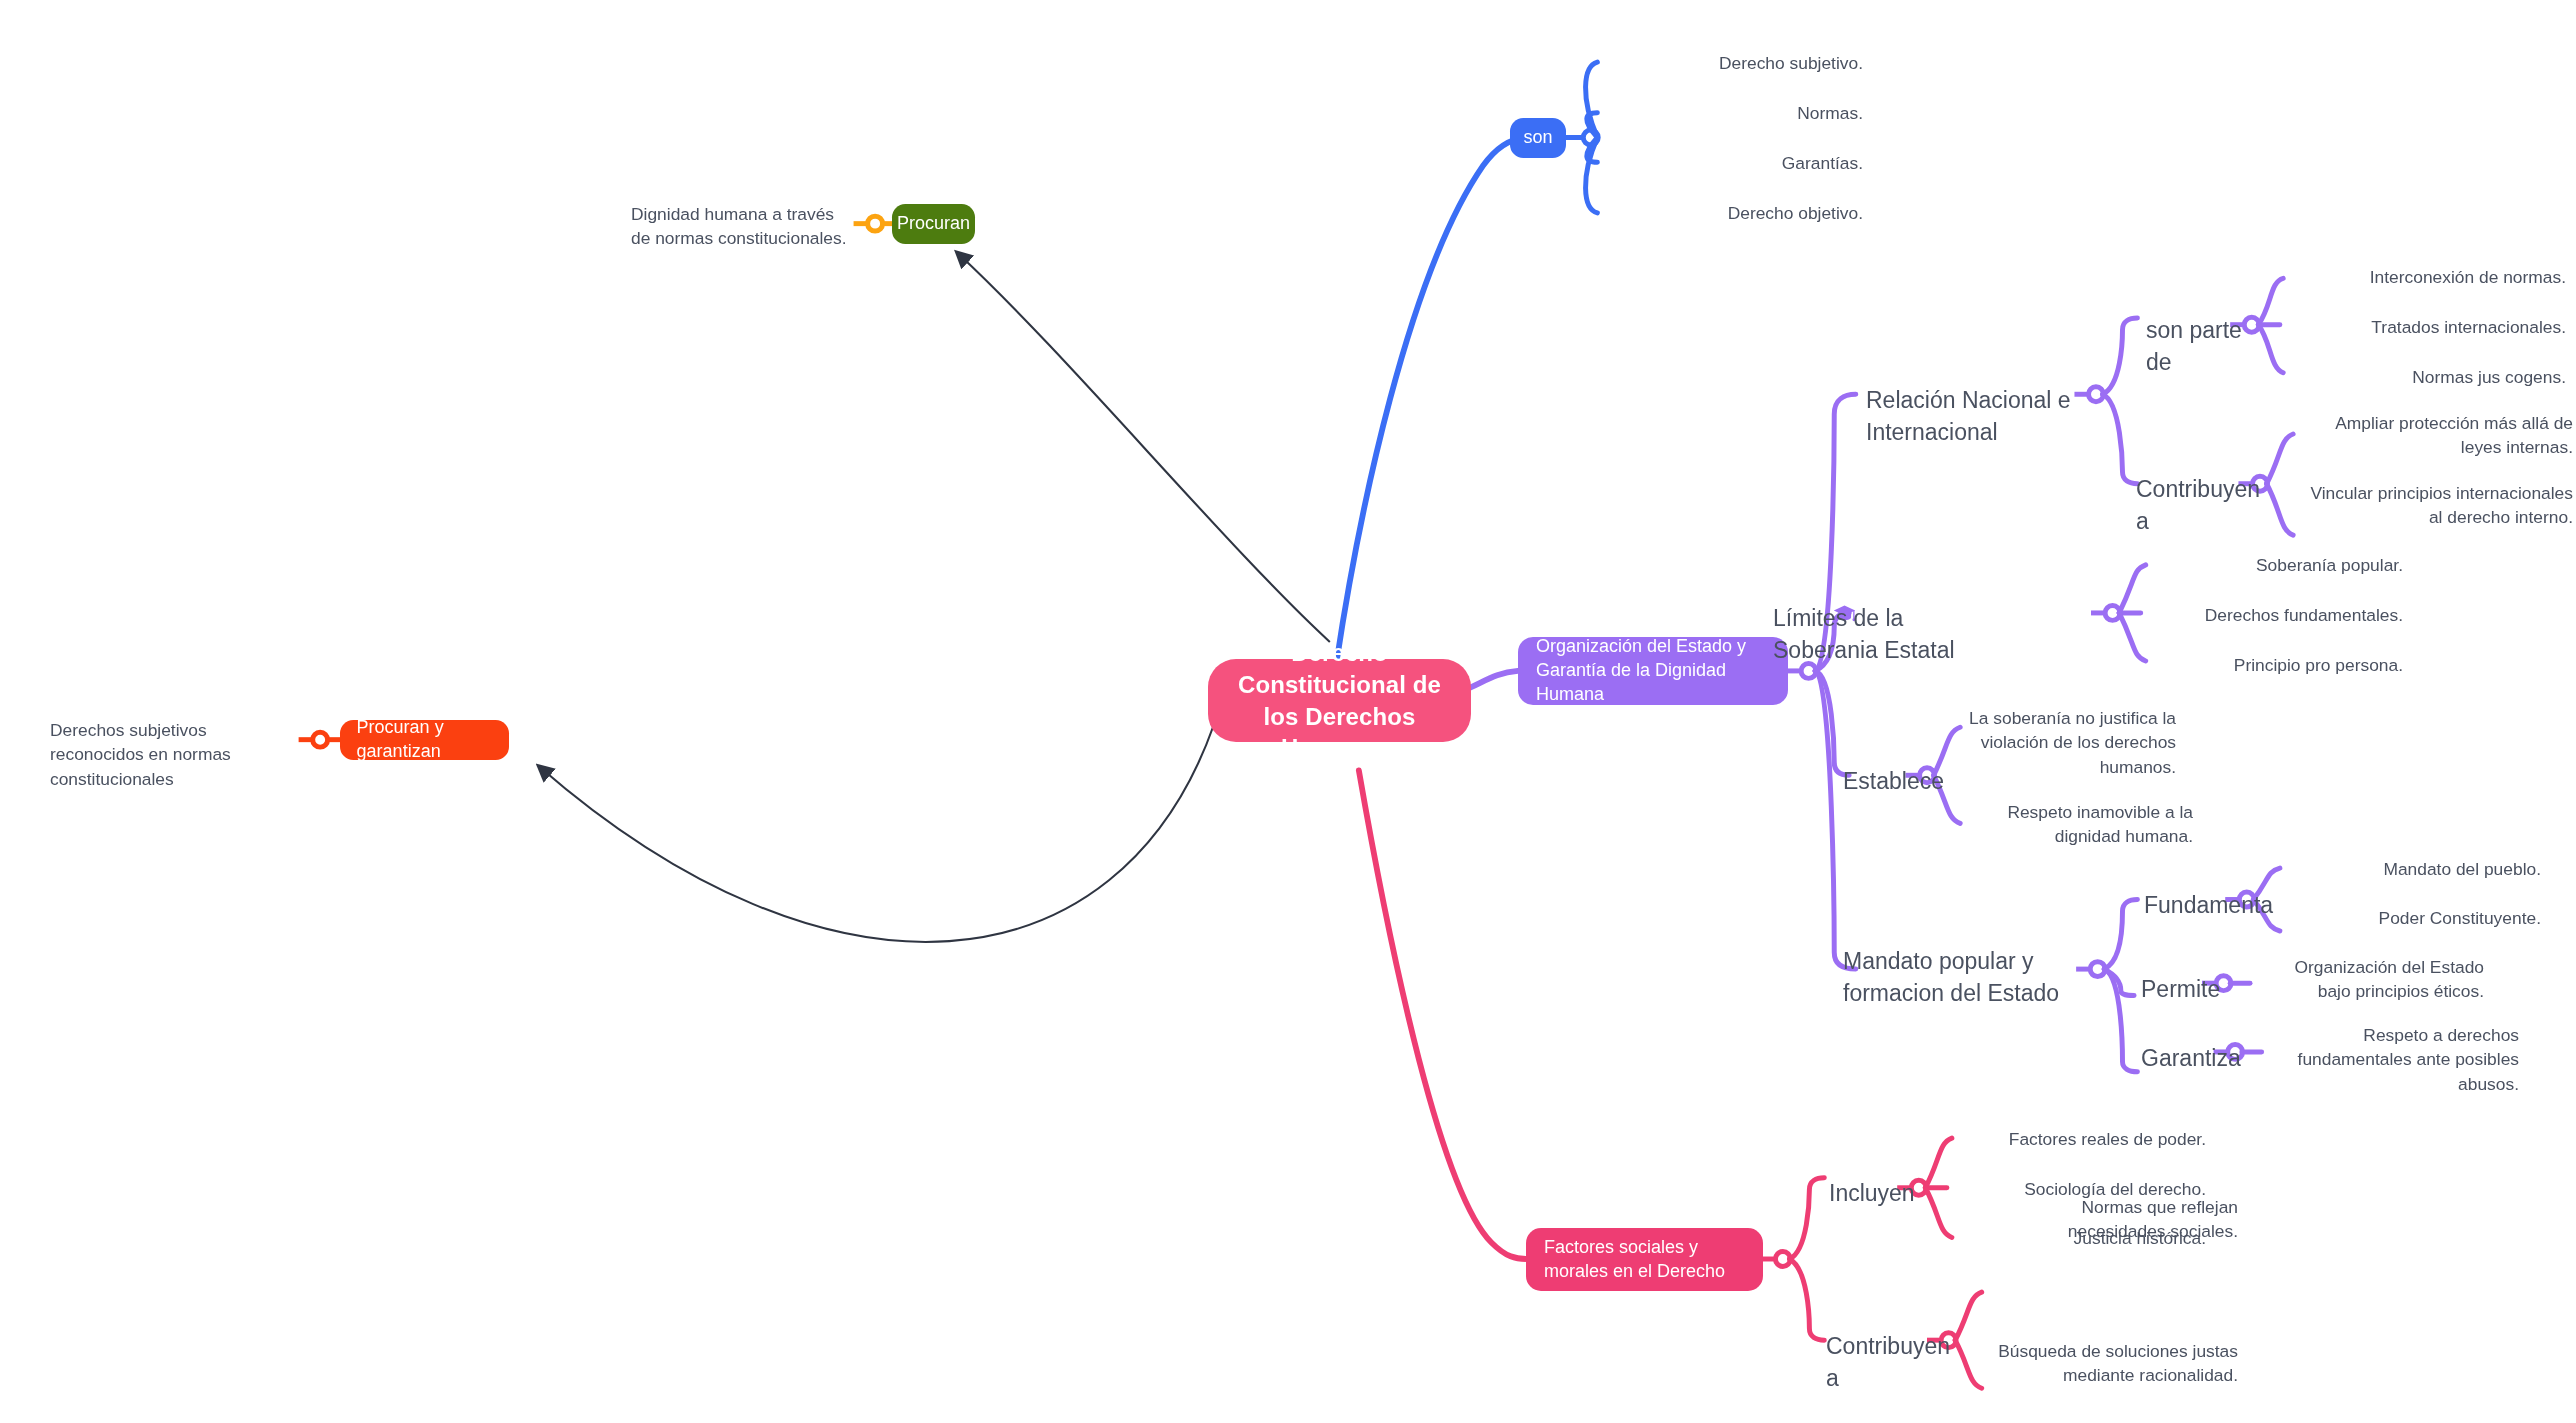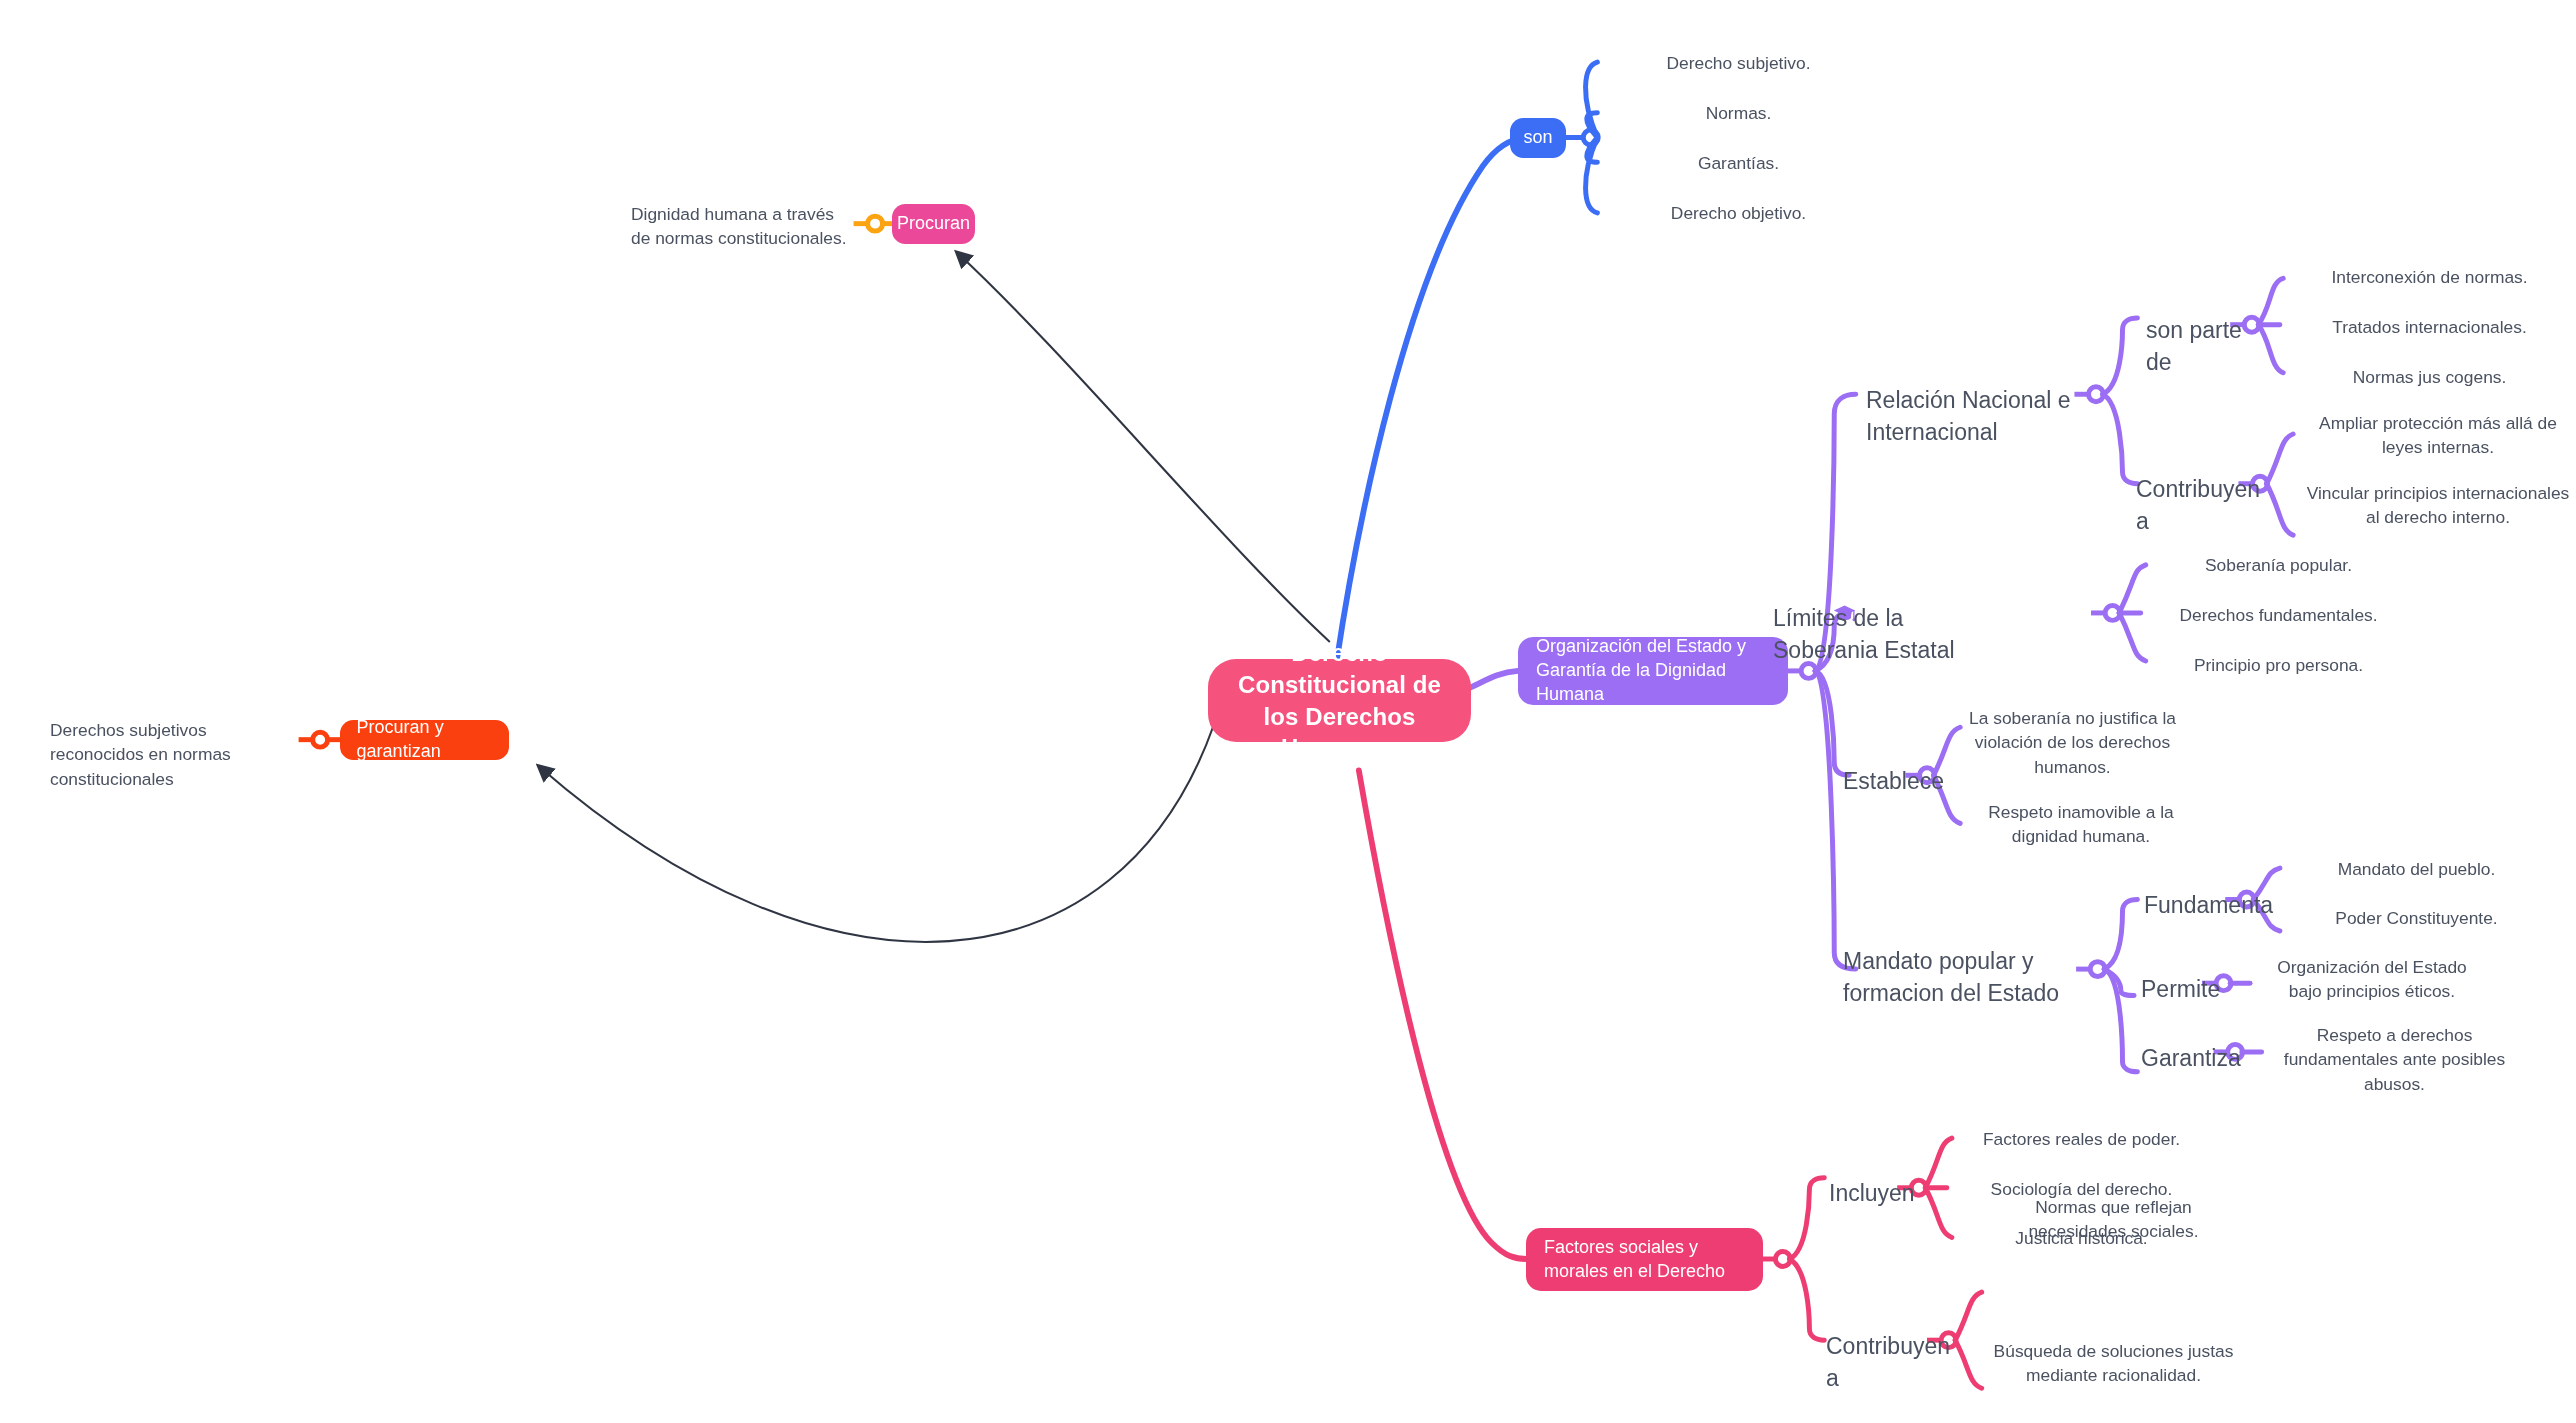--- a/index.html
+++ b/index.html
@@ -54,21 +54,21 @@
     justify-content: center;
   }
   
   .leaf {
     position: absolute;
     color: #4a5160;
     font-size: 17.4px;
     line-height: 1.40;
     white-space: pre-line;
   }
-  .leaf-r { text-align: center; }
+  .leaf-r { text-align: right; }
   .leaf-l { text-align: left; }
   .label-mid {
     position: absolute;
     color: #4a5160;
     font-size: 23px;
     line-height: 1.40;
     white-space: pre-line;
   }
   .cap-icon {
     position: absolute;
@@ -235,21 +235,21 @@
     <span>Factores sociales y morales en el Derecho</span>
   </div>
   <div class="label-mid" style="left:1829px; top:1177px; width:99px;"><span>Incluyen</span></div>
   <div class="leaf leaf-r" style="left:1957px; top:1127px; width:249px;"><span>Factores reales de poder.</span></div>
   <div class="leaf leaf-r" style="left:1957px; top:1177px; width:249px;"><span>Sociología del derecho.</span></div>
   <div class="leaf leaf-r" style="left:1957px; top:1226px; width:249px;"><span>Justicia histórica.</span></div>
   <div class="label-mid" style="left:1826px; top:1330px; width:124px;"><span>Contribuyen a</span></div>
   <div class="leaf leaf-r" style="left:1989px; top:1195px; width:249px;"><span>Normas que reflejan necesidades sociales.</span></div>
   <div class="leaf leaf-r" style="left:1989px; top:1339px; width:249px;"><span>Búsqueda de soluciones justas mediante racionalidad.</span></div>
 
-  <div class="node node-pill" style="left:892px; top:204px; width:83px; height:40px; background:#ec4899;">
+  <div class="node node-pill" style="left:892px; top:204px; width:83px; height:40px; background:#4d7c0f;">
     <span>Procuran</span>
   </div>
   <div class="leaf leaf-l" style="left:631px; top:202px; width:217px;"><span>Dignidad humana a través de normas constitucionales.</span></div>
 
   <div class="node node-pill" style="left:340px; top:720px; width:169px; height:40px; background:#FB4010;">
     <span>Procuran y garantizan</span>
   </div>
   <div class="leaf leaf-l" style="left:50px; top:718px; width:249px;"><span>Derechos subjetivos reconocidos en normas constitucionales</span></div>
 
 </div>

